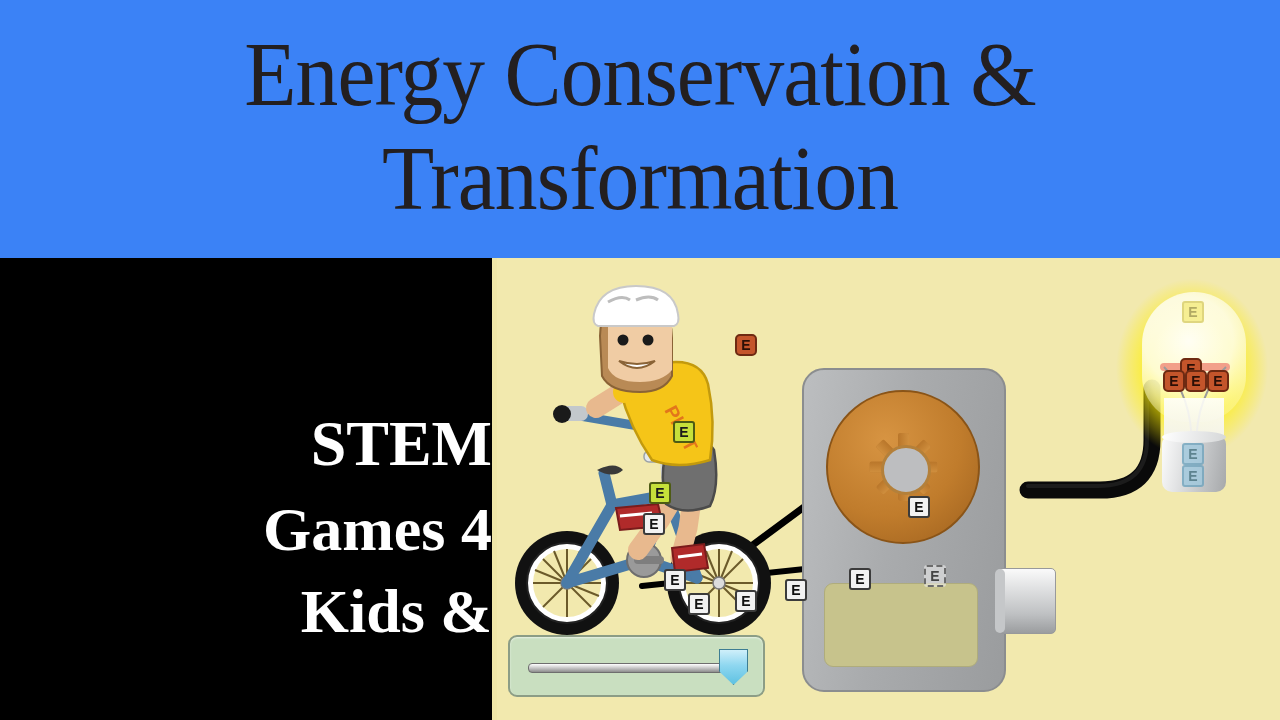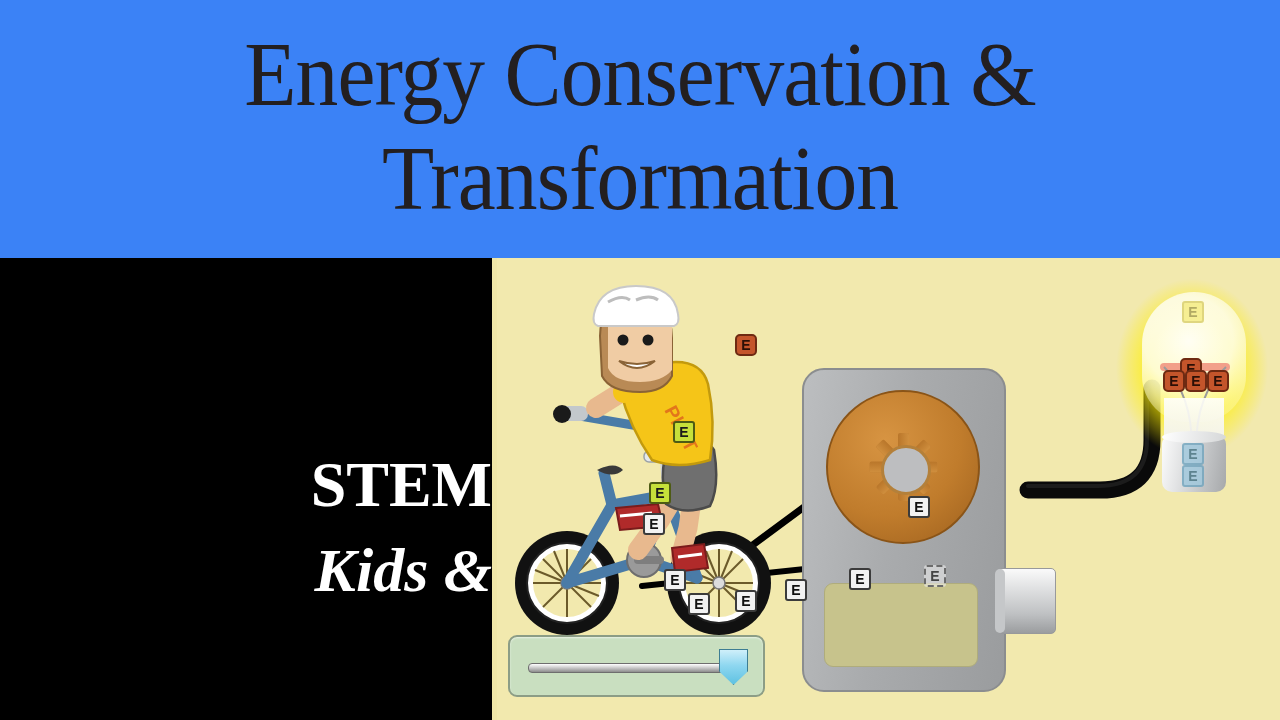--- a/index.html
+++ b/index.html
@@ -35,21 +35,21 @@
     overflow:hidden;
   }
   .brand-line{
     font-family:"Liberation Serif","DejaVu Serif",serif;
     font-weight:bold;color:#fff;
     font-size:62px;line-height:1.0;white-space:nowrap;
     text-align:center;
   }
   .brand-line.b1{margin-top:2px;margin-bottom:22px;font-size:64px;}
   .brand-line.b2{margin-bottom:20px;}
-  .brand-line.b3{margin-bottom:20px;font-style:italic;}
+  .brand-line.b3{margin-bottom:20px;}
   .brand-line.b4{margin-bottom:2px;}
 
   
   .stage{
     position:absolute;left:492px;top:258px;width:788px;height:462px;
     background:#F2E9AE;overflow:hidden;
   }
   .stage-edge{position:absolute;left:0;top:0;width:5px;height:100%;background:#EFE6A8;}
 
   
@@ -156,20 +156,21 @@
 
 <div id="root">
 
   <div class="banner">
     <div class="banner-line l1">Energy Conservation &amp;</div>
     <div class="banner-line l2">Transformation</div>
   </div>
 
   <div class="leftpanel">
     <div class="brand-line b1">STEM</div>
+    <div class="brand-line b2">Games 4</div>
     <div class="brand-line b3">Kids &amp;</div>
   </div>
 
   <div class="stage">
     <div class="stage-edge"></div>
 
     <svg class="overlay" viewBox="0 0 788 462">
 
       <path d="M 196 335 L 470 132" stroke="#000" stroke-width="7" fill="none" stroke-linecap="round"></path>
       <path d="M 150 328 L 455 296" stroke="#000" stroke-width="6" fill="none" stroke-linecap="round"></path>

